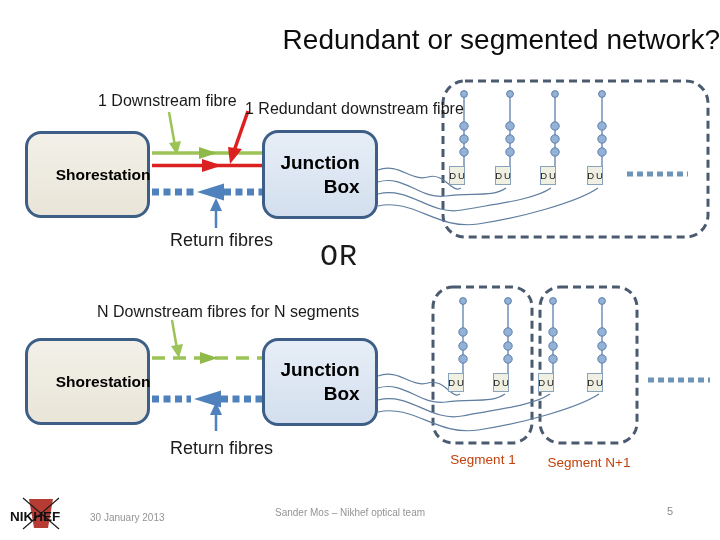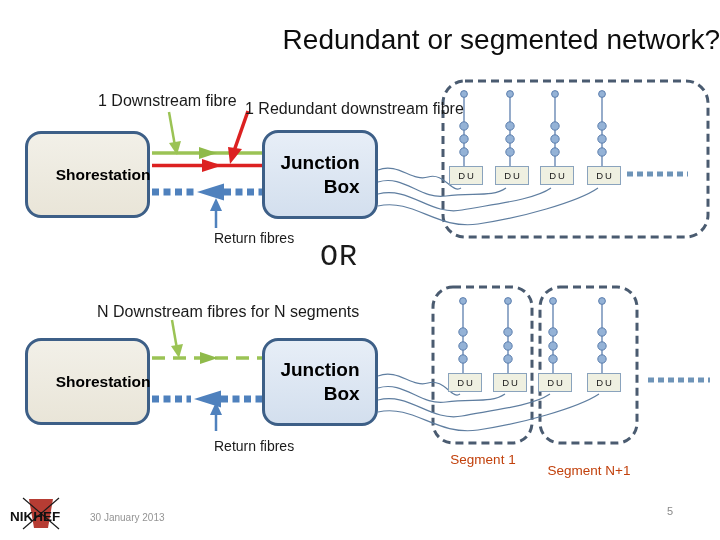--- a/index.html
+++ b/index.html
@@ -6,24 +6,24 @@
   .slide{position:relative;width:720px;height:540px;background:#ffffff;
          font-family:"Liberation Sans", sans-serif;overflow:hidden;}
   .abs{position:absolute;}
   .title{left:36px;top:24px;width:684px;text-align:right;font-size:28px;color:#0d0d0d;}
   .ptr-label{font-size:16px;color:#1a1a1a;white-space:nowrap;}
   .node{box-sizing:border-box;border:3.5px solid #3d5f87;border-radius:16px;
         display:flex;align-items:center;justify-content:center;text-align:center;
         font-weight:bold;color:#000;padding-left:31px;}
   .shore{background:linear-gradient(180deg,#f2f0e8,#e9e5d8);font-size:15.5px;}
   .junction{background:linear-gradient(180deg,#e7eef7,#d3dfee);font-size:19px;line-height:1.25;padding:0 18px;text-align:right;}
-  .du{box-sizing:border-box;width:34px;height:19px;background:#eff0e1;border:1.2px solid #8aa3bd;
+  .du{box-sizing:border-box;width:16px;height:19px;background:#eff0e1;border:1.2px solid #8aa3bd;
       display:flex;align-items:center;justify-content:center;font-size:9.5px;letter-spacing:2px;
       color:#1a1a1a;padding-left:2px;}
-  .return-label{font-size:14px;color:#1a1a1a;white-space:nowrap;margin-left:44px;}
+  .return-label{font-size:18px;color:#1a1a1a;white-space:nowrap;}
   .or{font-size:30px;color:#1a1a1a;letter-spacing:1px;font-family:Liberation Mono, monospace;}
   .seg-label{font-size:13.5px;color:#c2410c;text-align:center;white-space:nowrap;}
   .footer-text{font-size:10px;color:#949494;white-space:nowrap;}
   .page-num{font-size:11px;color:#8a8a8a;}
   svg{display:block;}
   .overlay{position:absolute;left:0;top:0;}
 </style>
 </head>
 <body>
 
@@ -179,26 +179,27 @@
   <div class="abs du" style="left:495px;top:166px;">DU</div>
   <div class="abs du" style="left:540px;top:166px;">DU</div>
   <div class="abs du" style="left:587px;top:166px;">DU</div>
 
   <div class="abs du" style="left:448px;top:373px;">DU</div>
   <div class="abs du" style="left:493px;top:373px;">DU</div>
   <div class="abs du" style="left:538px;top:373px;">DU</div>
   <div class="abs du" style="left:587px;top:373px;">DU</div>
 
   <div class="abs seg-label" style="left:433px;top:452px;width:100px;">Segment 1</div>
-  <div class="abs seg-label" style="left:538px;top:455px;width:102px;margin-top:8px;">Segment N+1</div>
+  <div class="abs seg-label" style="left:538px;top:455px;width:102px;">Segment N+1</div>
 
   <svg class="abs" style="left:8px;top:497px;" width="60" height="34" viewBox="0 0 60 34">
     <polygon points="21,2 45,2 40,31 26,31" fill="#b63c33"></polygon>
     <line x1="15" y1="1" x2="51" y2="32" stroke="#1a1a1a" stroke-width="1.2"></line>
     <line x1="51" y1="1" x2="15" y2="32" stroke="#1a1a1a" stroke-width="1.2"></line>
     <text x="2" y="24" font-family="Liberation Sans, sans-serif" font-size="13.5" font-weight="bold" fill="#111">
       <tspan>NI</tspan><tspan>KH</tspan><tspan>EF</tspan>
     </text>
   </svg>
   <div class="abs footer-text" style="left:90px;top:506px;margin-top:6px;">30 January 2013</div>
+  <div class="abs footer-text" style="left:275px;top:507px;">Sander Mos – Nikhef optical team</div>
   <div class="abs page-num" style="left:667px;top:505px;">5</div>
 
 </div>
 
 </body></html>

